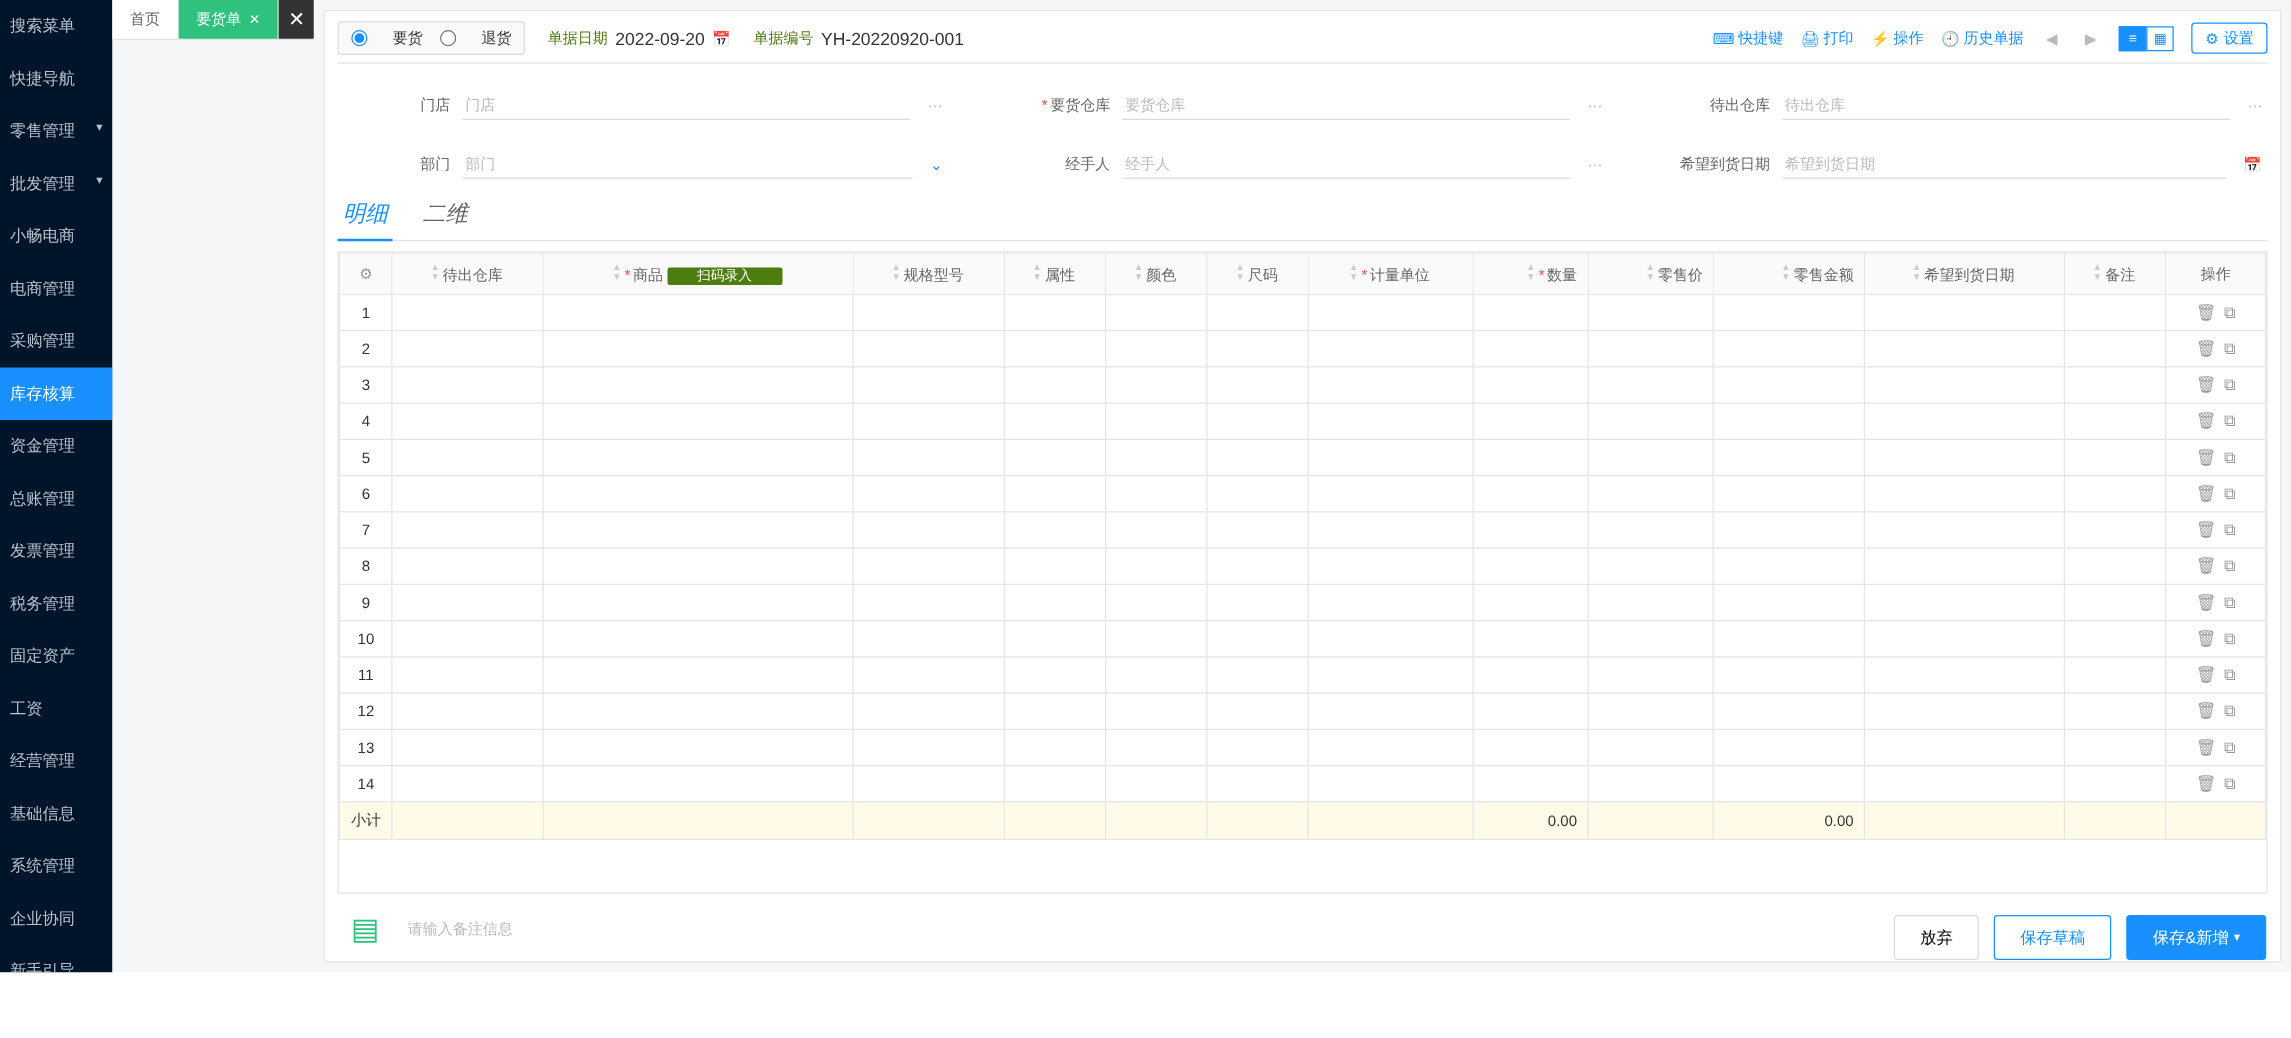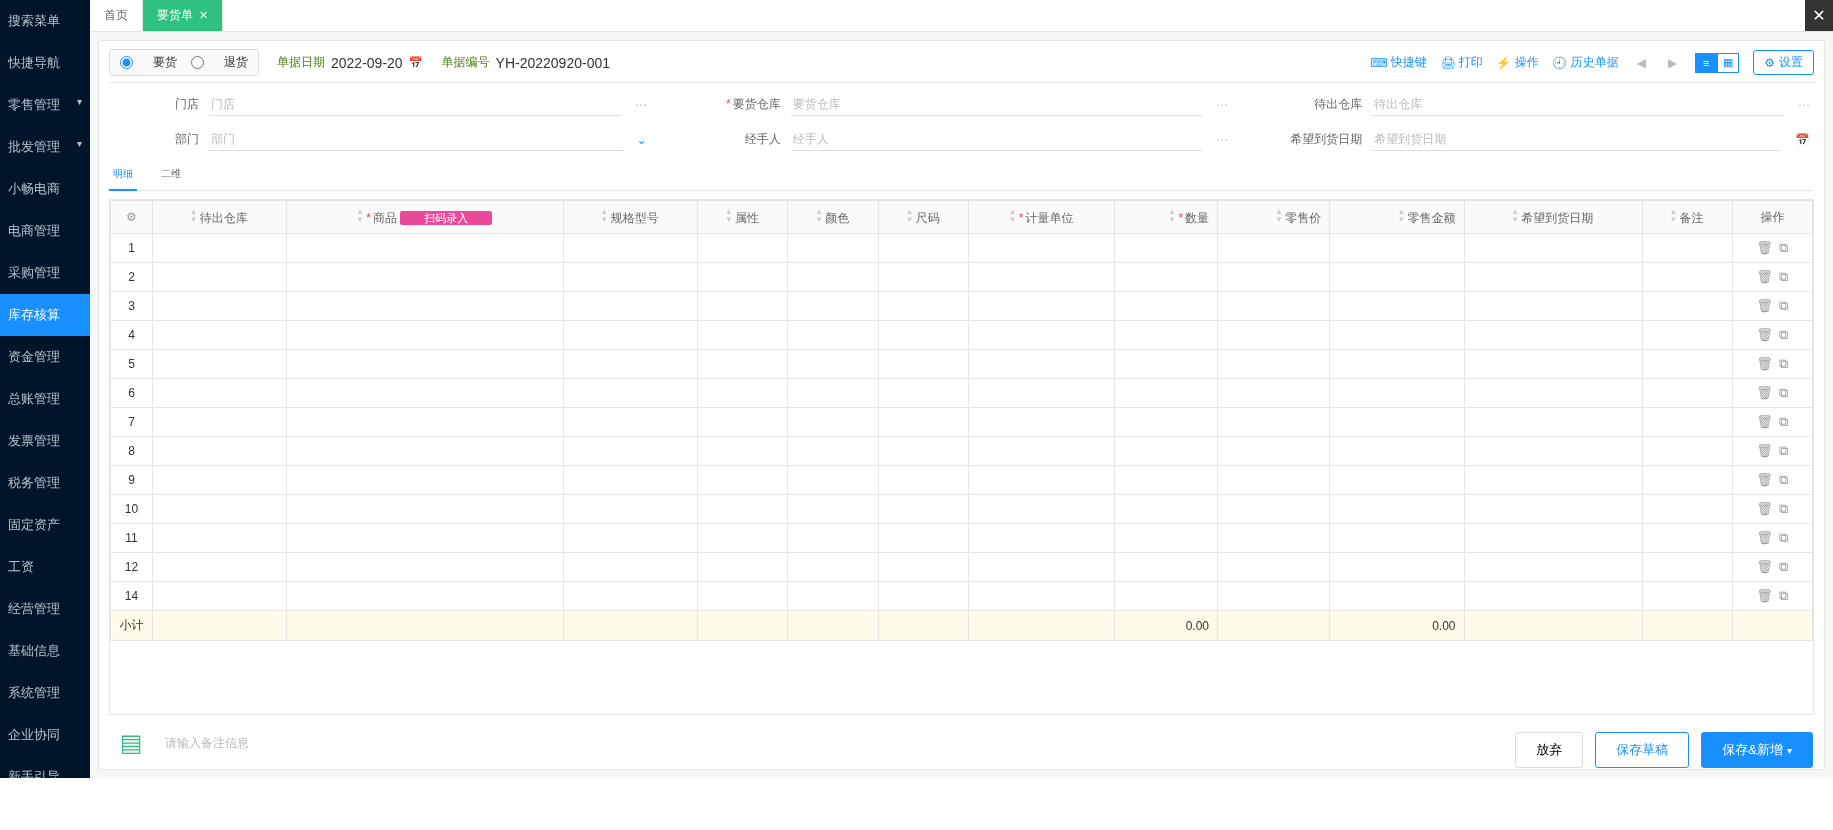--- a/index.html
+++ b/index.html
@@ -8,21 +8,21 @@
 
 
 .sidebar { width: 90px; background: #001529; color: #b8c2cc; display: flex; flex-direction: column; height: 100%; }
 .sidebar-item { padding: 12px 8px; cursor: pointer; font-size: 13px; position: relative; }
 .sidebar-item.has-arrow::after { content: "▾"; position: absolute; right: 8px; font-size: 10px; }
 .sidebar-item.active { background: #1890ff; color: #fff; }
 .sidebar-footer { margin-top: auto; text-align: center; padding: 10px 0; }
 .gear { color: #b8c2cc; font-size: 16px; }
 
 
-.main { flex: 1; display: flex; flex-direction: column; background: #f5f6f8; position: relative; }
+.main { flex: 1; display: flex; flex-direction: row; background: #f5f6f8; position: relative; }
 
 
 .tabbar { background: #fff; border-bottom: 1px solid #e5e5e5; display: flex; height: 32px; align-items: stretch; }
 .tab { padding: 0 14px; display: flex; align-items: center; border-right: 1px solid #e5e5e5; cursor: pointer; color: #666; }
 .tab.active { background: #2ec27e; color: #fff; }
 .tab .close { margin-left: 6px; font-size: 11px; }
 .tabclose-right { margin-left: auto; width: 28px; background: #333; color: #fff; display: flex; align-items: center; justify-content: center; font-size: 16px; cursor: pointer; }
 
 
 .formwrap { margin: 8px; background: #fff; border: 1px solid #e5e5e5; border-radius: 2px; padding: 8px 10px; display: flex; flex-direction: column; flex: 1; overflow: hidden; }
@@ -39,43 +39,43 @@
 .toolright .tool { display: flex; gap: 3px; align-items: center; cursor: pointer; font-size: 12px; }
 .nav-arrow { color: #bbb; cursor: pointer; padding: 0 4px; }
 .viewtoggle { display: flex; }
 .viewbtn { width: 22px; height: 20px; border: 1px solid #1890ff; display: flex; align-items: center; justify-content: center; cursor: pointer; font-size: 11px; }
 .viewbtn.on { background: #1890ff; color: #fff; }
 .viewbtn.off { background: #fff; color: #1890ff; }
 .settings-btn { border: 1px solid #1890ff; color: #1890ff; padding: 3px 10px; border-radius: 3px; cursor: pointer; display: flex; align-items: center; gap: 4px; }
 
 
 .fieldrows { display: flex; flex-direction: column; gap: 12px; margin-bottom: 10px; }
-.fieldrow { display: flex; gap: 40px; align-items: flex-start; }
+.fieldrow { display: flex; gap: 40px; align-items: flex-start; margin-top: 12px; }
 .field { display: flex; align-items: center; gap: 10px; flex: 1; }
 .field .flabel { width: 90px; text-align: right; color: #666; }
 .req { color: #e74c3c; margin-right: 2px; }
 .finput { flex: 1; border: none; border-bottom: 1px solid #dcdcdc; padding: 4px 2px; font-size: 12px; color: #333; background: transparent; }
 .finput::placeholder { color: #bbb; }
 .fsuffix { color: #bbb; cursor: pointer; padding: 0 4px; }
 
 
 .innertabs { display: flex; gap: 20px; border-bottom: 1px solid #e5e5e5; }
-.innertab { padding: 6px 4px 8px; cursor: pointer; color: #666; font-size: 10px; }
+.innertab { padding: 6px 4px 8px; cursor: pointer; color: #666; font-size: 18px; font-style: italic; }
 .innertab.on { color: #1890ff; border-bottom: 2px solid #1890ff; margin-bottom: -1px; }
 
 
 .tablewrap { flex: 1; overflow: auto; border: 1px solid #e5e5e5; margin-top: 8px; }
 table { border-collapse: collapse; width: 100%; }
 th, td { border: 1px solid #e5e5e5; padding: 6px 8px; font-size: 12px; height: 27px; }
 th { background: #fafafa; color: #666; font-weight: 500; position: sticky; top: 0; }
 th .sort { color: #ccc; font-size: 9px; display: inline-block; line-height: 8px; margin-right: 4px; }
 .col-idx { width: 42px; text-align: center; }
 .col-act { width: 80px; text-align: center; }
 .num { text-align: right; }
-.scan-badge { background: #ec4899; color: #fff; padding: 1px 24px; border-radius: 2px; font-size: 11px; }
+.scan-badge { background: #4d7c0f; color: #fff; padding: 1px 24px; border-radius: 2px; font-size: 11px; }
 .subtotal td { background: #fffbe8; }
 .act-icon { color: #999; cursor: pointer; padding: 0 3px; font-size: 13px; }
 .gear-th { width: 42px; text-align: center; color: #999; }
 
 
 .remarks { display: flex; align-items: center; gap: 10px; padding: 10px 4px 0; }
 .remark-icon { width: 36px; height: 36px; display: flex; align-items: center; justify-content: center; color: #2ec27e; font-size: 24px; }
 .remark-input { flex: 1; border: none; font-size: 12px; padding: 6px; }
 .remark-input::placeholder { color: #bbb; }
 
@@ -416,20 +416,36 @@
                 <td></td>
                 <td></td>
                 <td></td>
                 <td></td>
                 <td></td>
                 <td></td>
                 <td></td>
                 <td class="col-act"><span class="act-icon">🗑</span><span class="act-icon">⧉</span></td>
               </tr>
               <tr>
+                <td class="col-idx">13</td>
+                <td></td>
+                <td></td>
+                <td></td>
+                <td></td>
+                <td></td>
+                <td></td>
+                <td></td>
+                <td></td>
+                <td></td>
+                <td></td>
+                <td></td>
+                <td></td>
+                <td class="col-act"><span class="act-icon">🗑</span><span class="act-icon">⧉</span></td>
+              </tr>
+              <tr>
                 <td class="col-idx">14</td>
                 <td></td>
                 <td></td>
                 <td></td>
                 <td></td>
                 <td></td>
                 <td></td>
                 <td></td>
                 <td></td>
                 <td></td>

